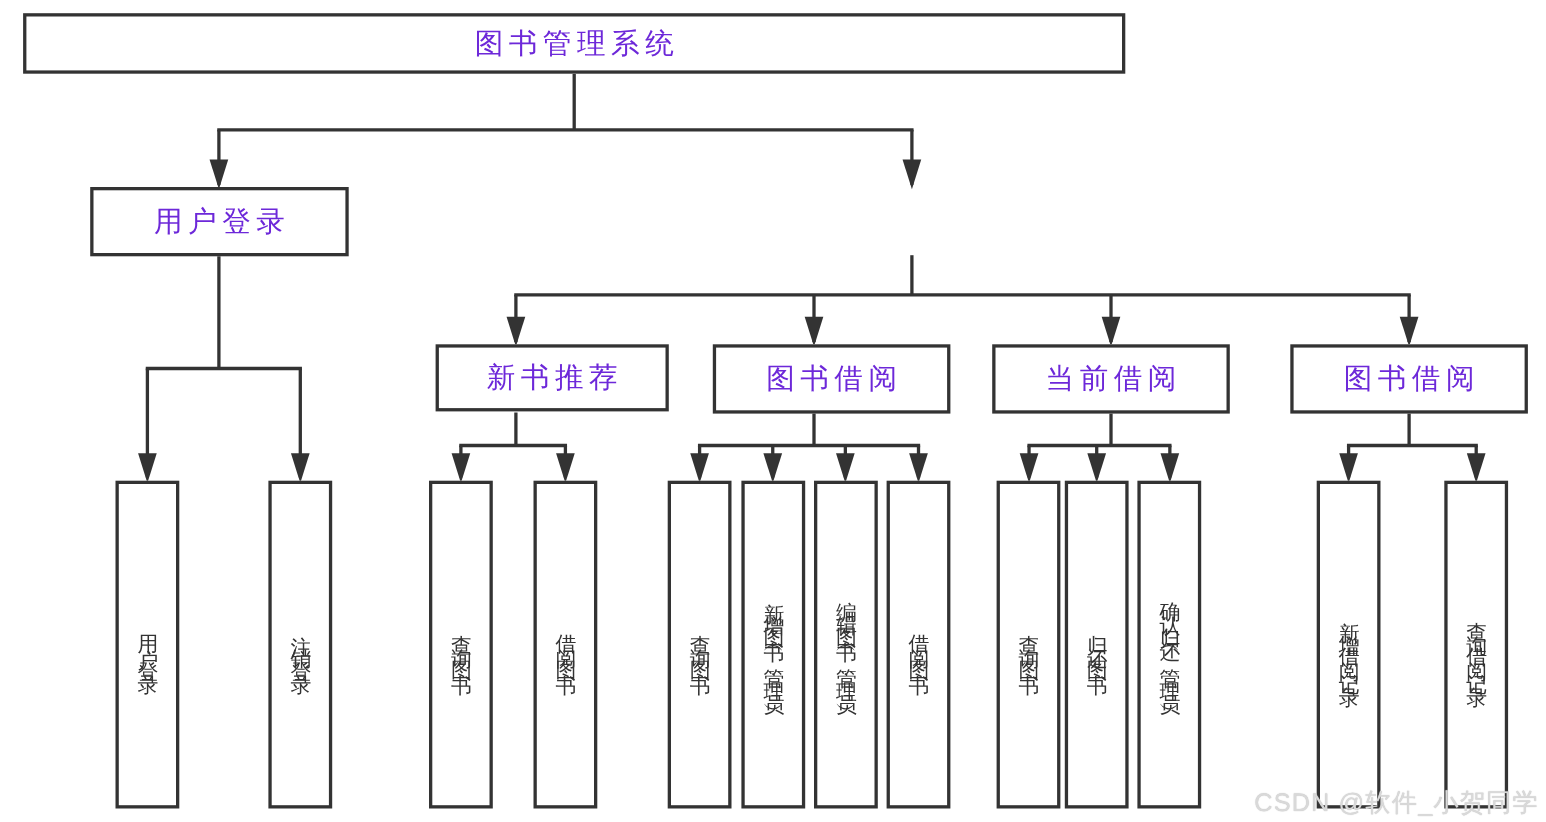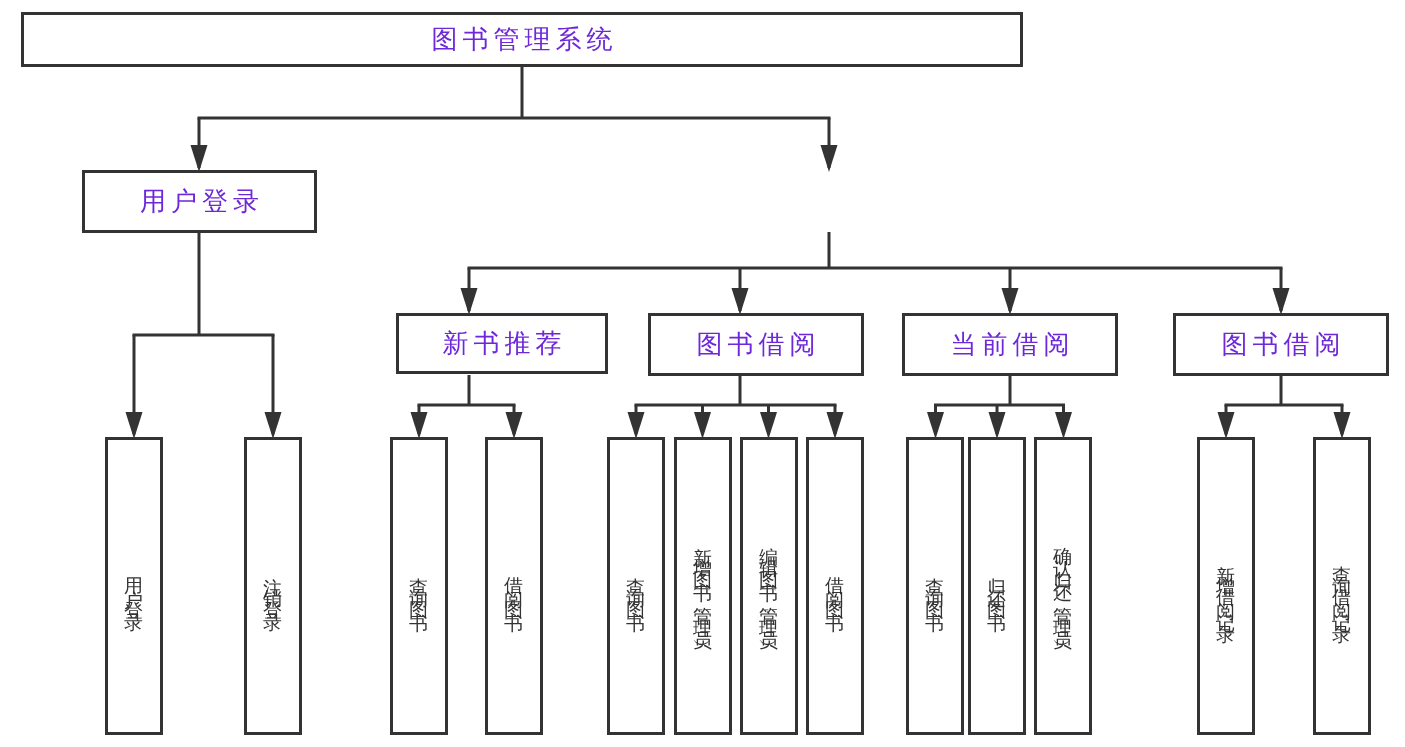--- a/index.html
+++ b/index.html
@@ -154,14 +154,15 @@
   <div class="leaf" style="left:740px;">编辑图书（管理员）</div>
   <div class="leaf" style="left:806px;">借阅图书</div>
 
   <div class="leaf" style="left:906px;">查询图书</div>
   <div class="leaf" style="left:968px;">归还图书</div>
   <div class="leaf" style="left:1034px;">确认归还（管理员）</div>
 
   <div class="leaf" style="left:1197px;">新增借阅记录</div>
   <div class="leaf" style="left:1313px;">查询借阅记录</div>
 
+  <div id="watermark">CSDN @软件_小贺同学</div>
 
 </div>
 
 </body></html>

